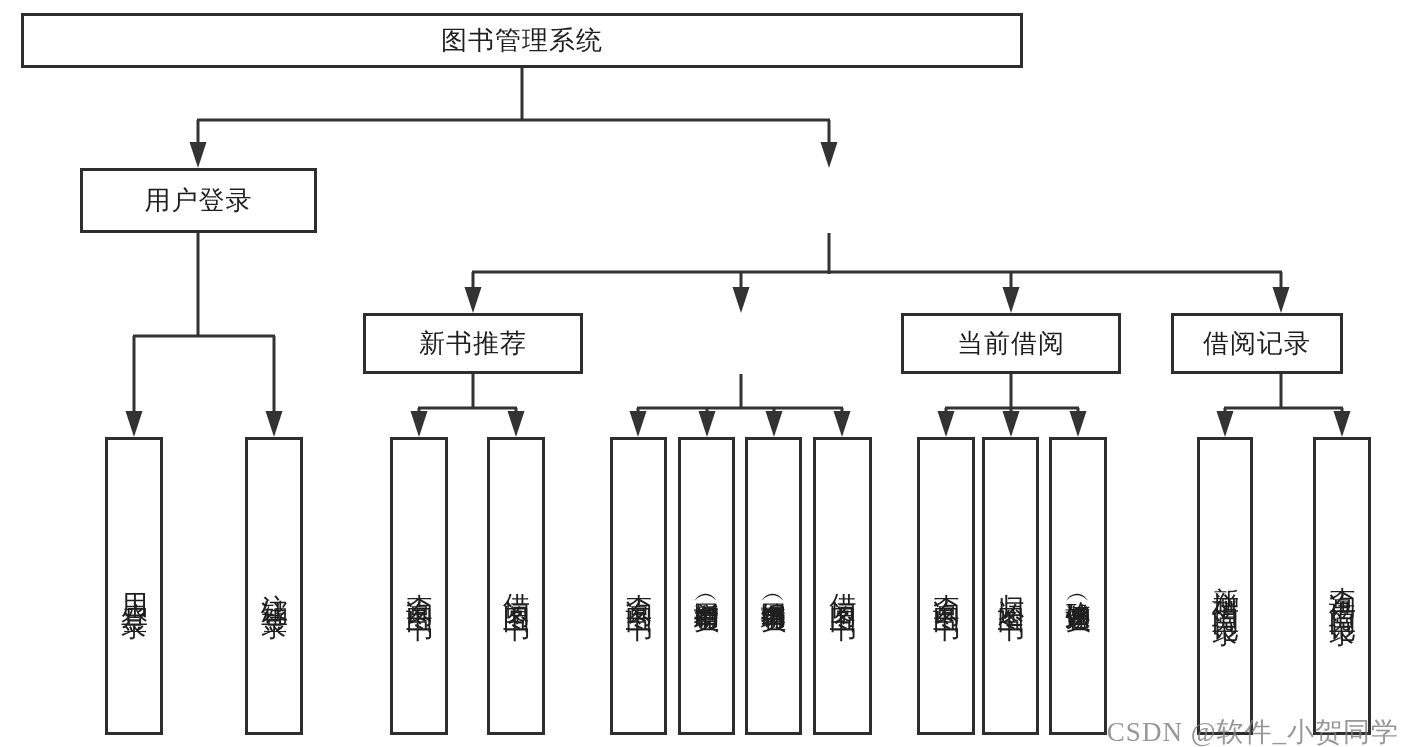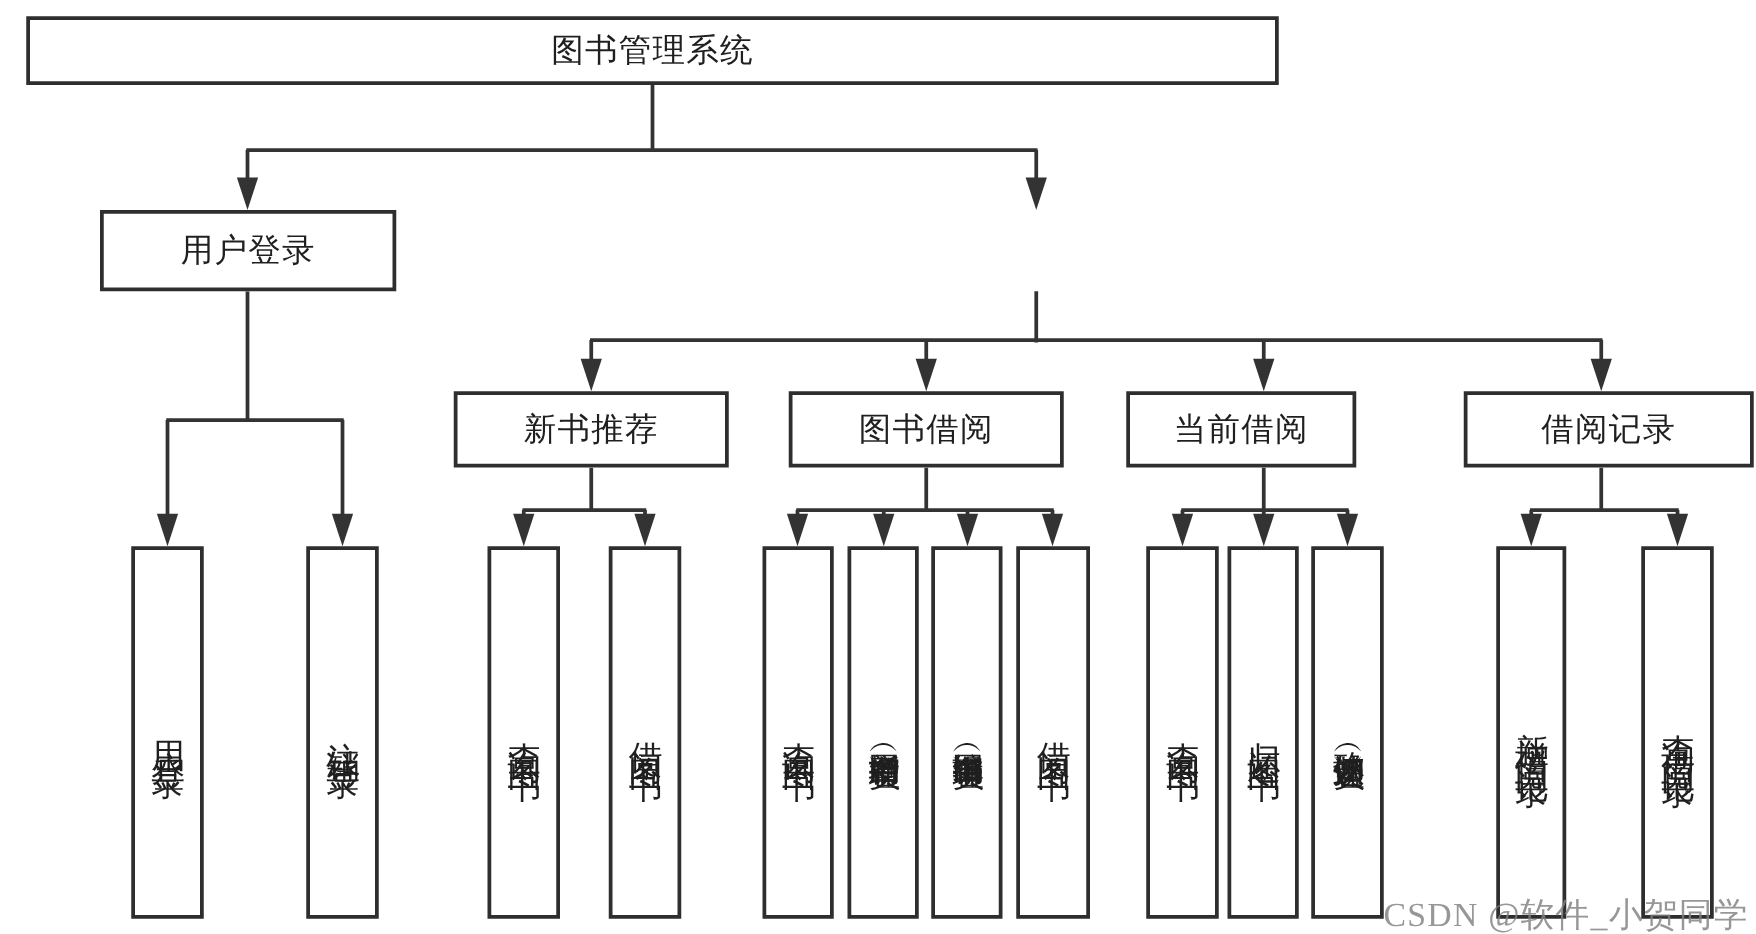--- a/index.html
+++ b/index.html
@@ -92,23 +92,22 @@
       <polygon points="1216.5,411 1233.5,411 1225,437"></polygon>
       <polygon points="1333.5,411 1350.5,411 1342,437"></polygon>
     </g>
   </svg>
 
   <div class="node hnode" style="left:21px; top:13px; width:1002px; height:55px;">图书管理系统</div>
 
   <div class="node hnode" style="left:80px; top:168px; width:237px; height:65px;">用户登录</div>
 
   <div class="node hnode" style="left:363px; top:313px; width:220px; height:61px;text-align:right;">新书推荐</div>
-  <div class="node hnode" style="left:631px; top:313px; width:220px; height:61px;">图书借阅</div>
-  <div class="node hnode" style="left:901px; top:313px; width:184px; height:61px;">当前借阅</div>
-  <div class="node hnode" style="left:1171px; top:313px; width:232px; height:61px;">借阅记录</div>
+  <div class="node hnode" style="left:901px; top:313px; width:220px; height:61px;">当前借阅</div>
+  <div class="node hnode" style="left:1171px; top:313px; width:172px; height:61px;">借阅记录</div>
 
   <div class="node leaf" style="left:105px; top:437px; width:58px; height:298px;">用户登录</div>
   <div class="node leaf" style="left:245px; top:437px; width:58px; height:298px;">注销登录</div>
 
   <div class="node leaf" style="left:390px; top:437px; width:58px; height:298px;">查询图书</div>
   <div class="node leaf" style="left:487px; top:437px; width:58px; height:298px;">借阅图书</div>
 
   <div class="node leaf" style="left:610px; top:437px; width:57px; height:298px;">查询图书</div>
   <div class="node leaf long" style="left:678px; top:437px; width:57px; height:298px;">新增图书（管理员）</div>
   <div class="node leaf long" style="left:745px; top:437px; width:57px; height:298px;">编辑图书（管理员）</div>

